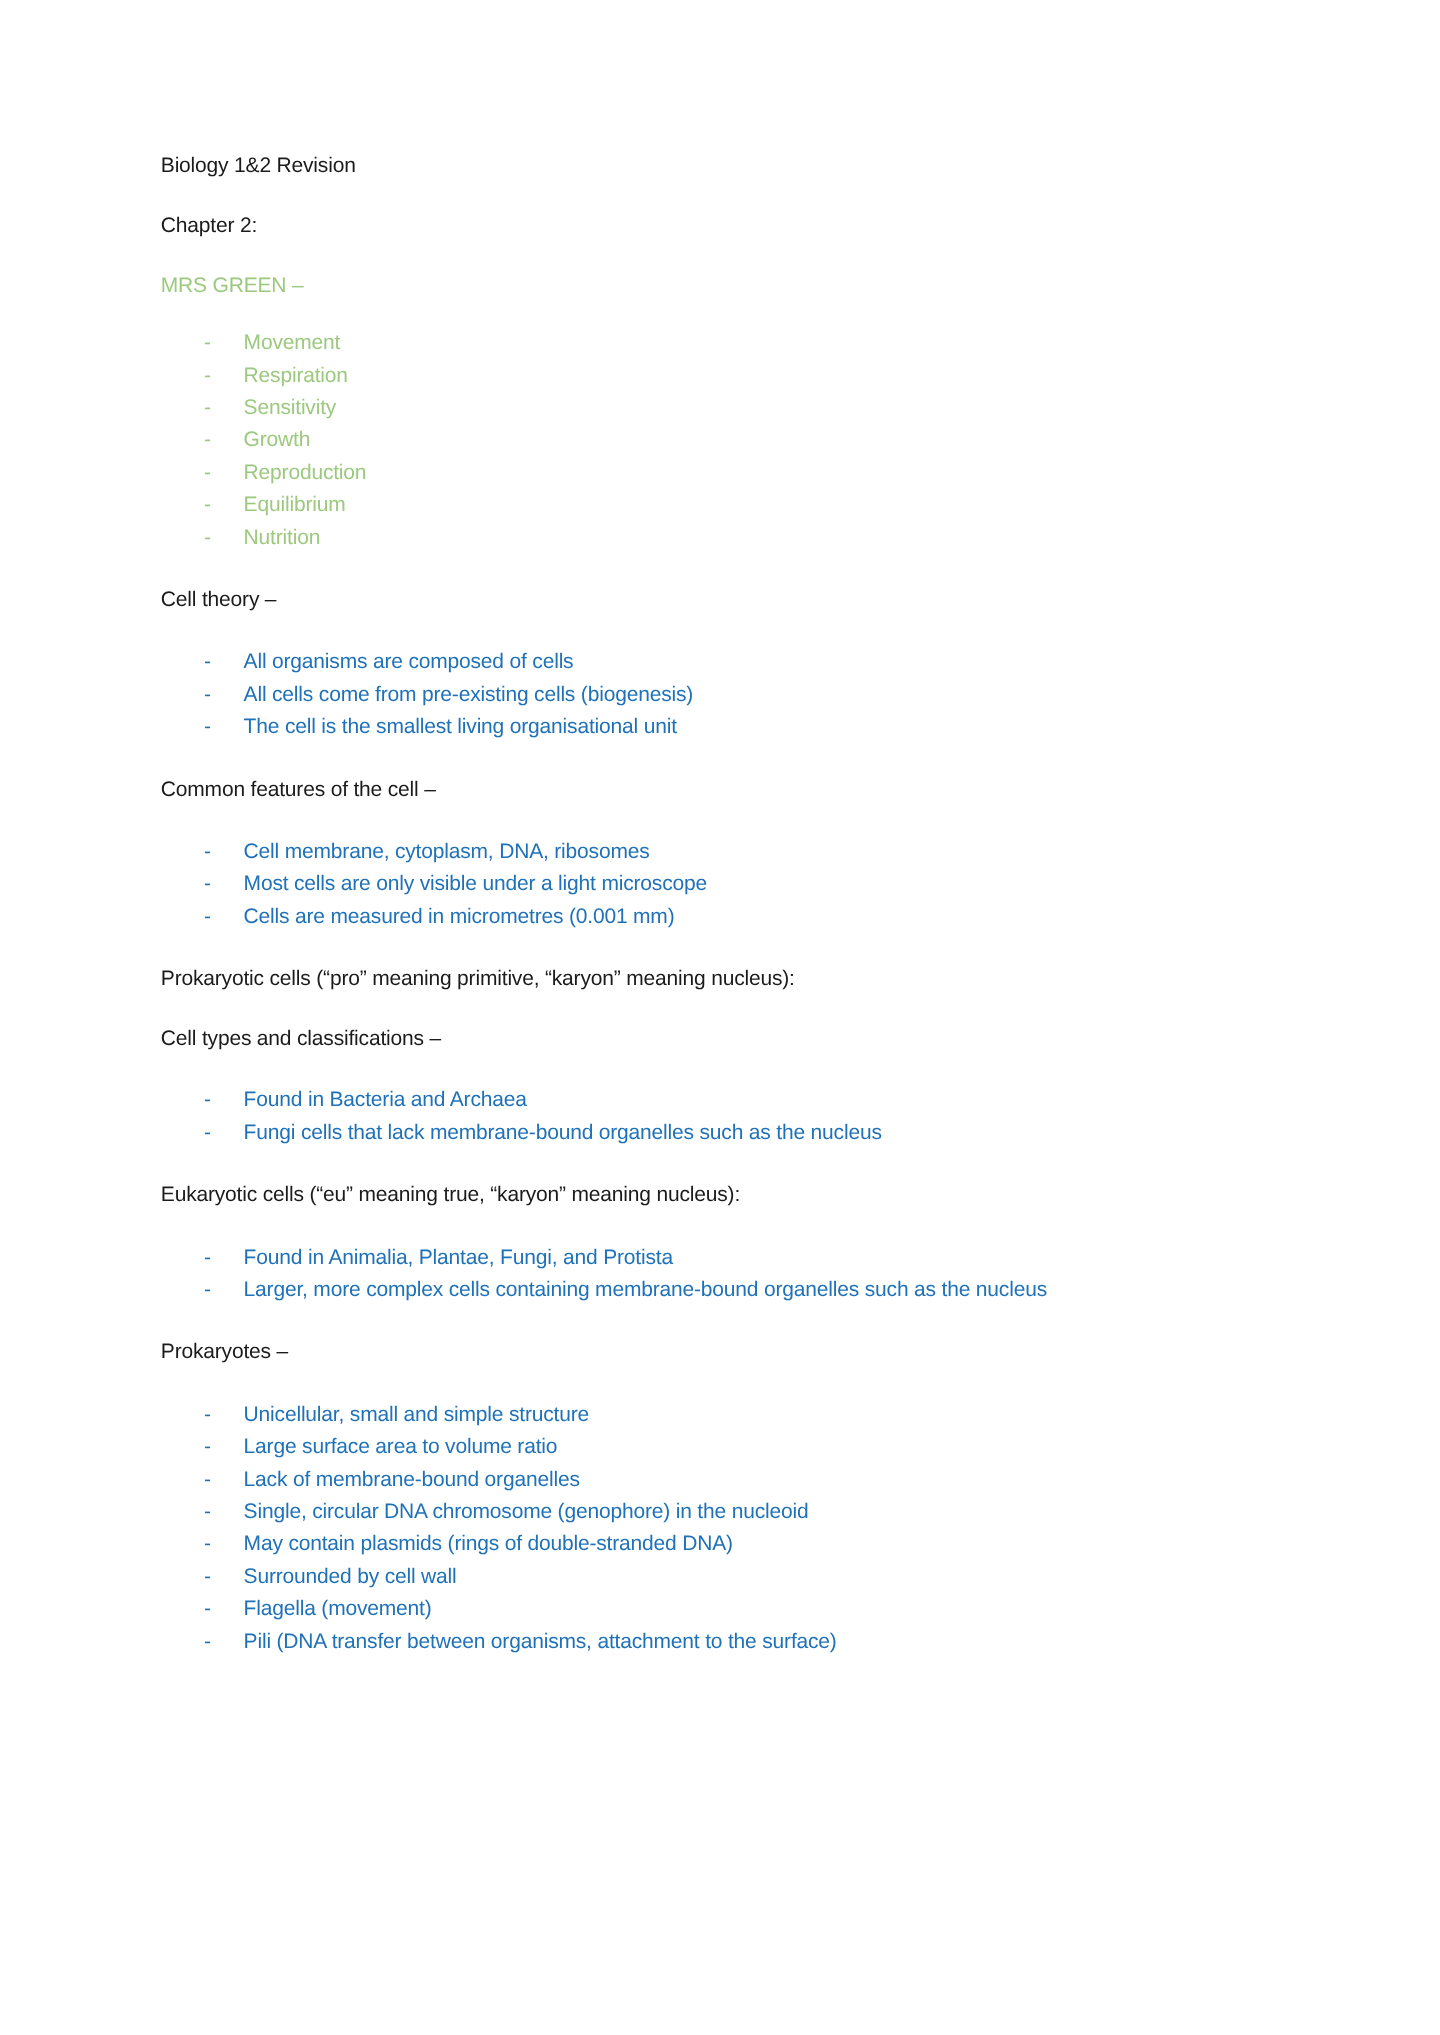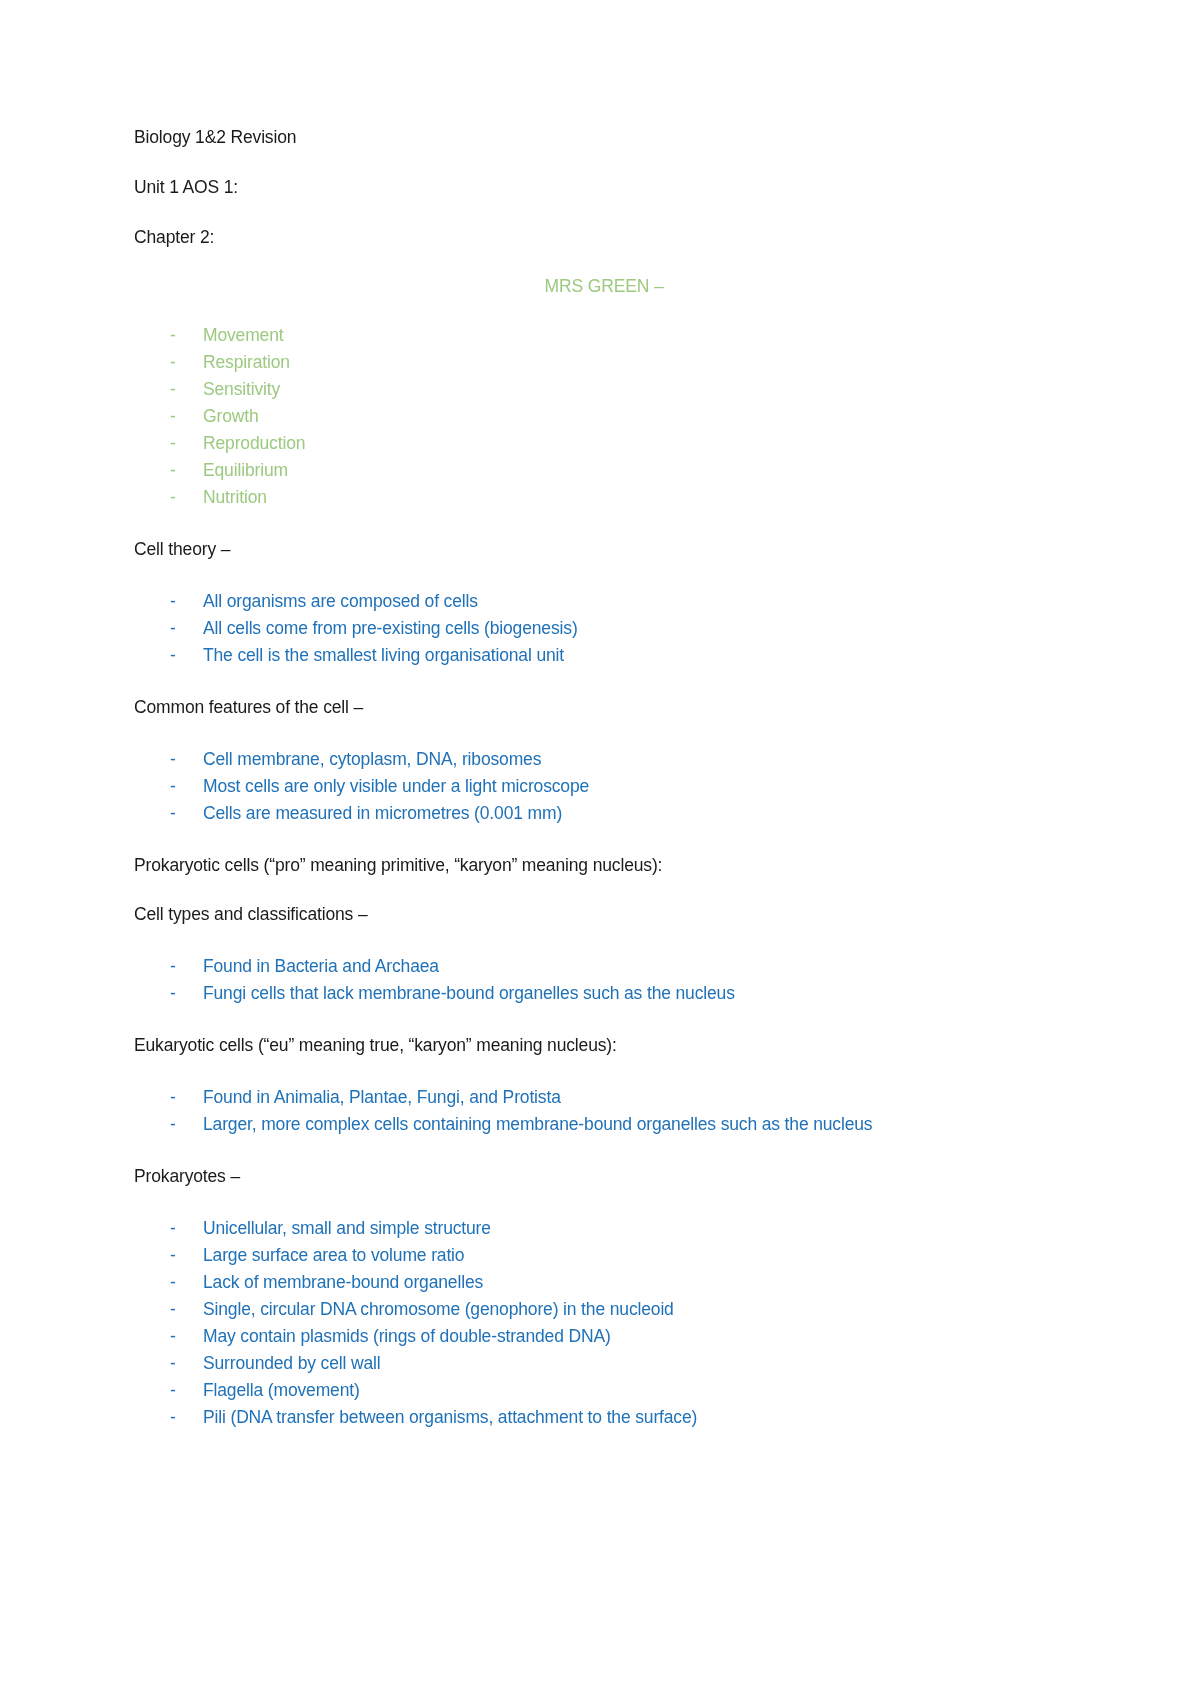--- a/index.html
+++ b/index.html
@@ -31,21 +31,20 @@
     line-height: 1.3;
     color: #1b1b1b;
     margin: 0 0 27px 0;
     letter-spacing: -0.15px;
     white-space: nowrap;
   }
   
   .para.green-head {
     color: #9cc97f;
     margin-bottom: 24px;
-    text-align: center;
   }
   
   ul.bullets {
     list-style: none;
     margin: 0 0 27px 0;
     padding: 0;
   }
   ul.bullets li {
     position: relative;
     padding-left: 69px;
@@ -70,21 +69,20 @@
     color: #1f71b8;
   }
 </style>
 </head>
 <body>
 
 <div class="page">
   <div class="doc-body">
 
     <p class="para">Biology 1&amp;2 Revision</p>
-    <p class="para">Unit 1 AOS 1:</p>
     <p class="para">Chapter 2:</p>
 
     <div id="sections-root">
         <p class="para green-head">MRS GREEN –</p>
         <ul class="bullets green-list">
           <li><span class="dash">-</span><span>Movement</span></li>
           <li><span class="dash">-</span><span>Respiration</span></li>
           <li><span class="dash">-</span><span>Sensitivity</span></li>
           <li><span class="dash">-</span><span>Growth</span></li>
           <li><span class="dash">-</span><span>Reproduction</span></li>

